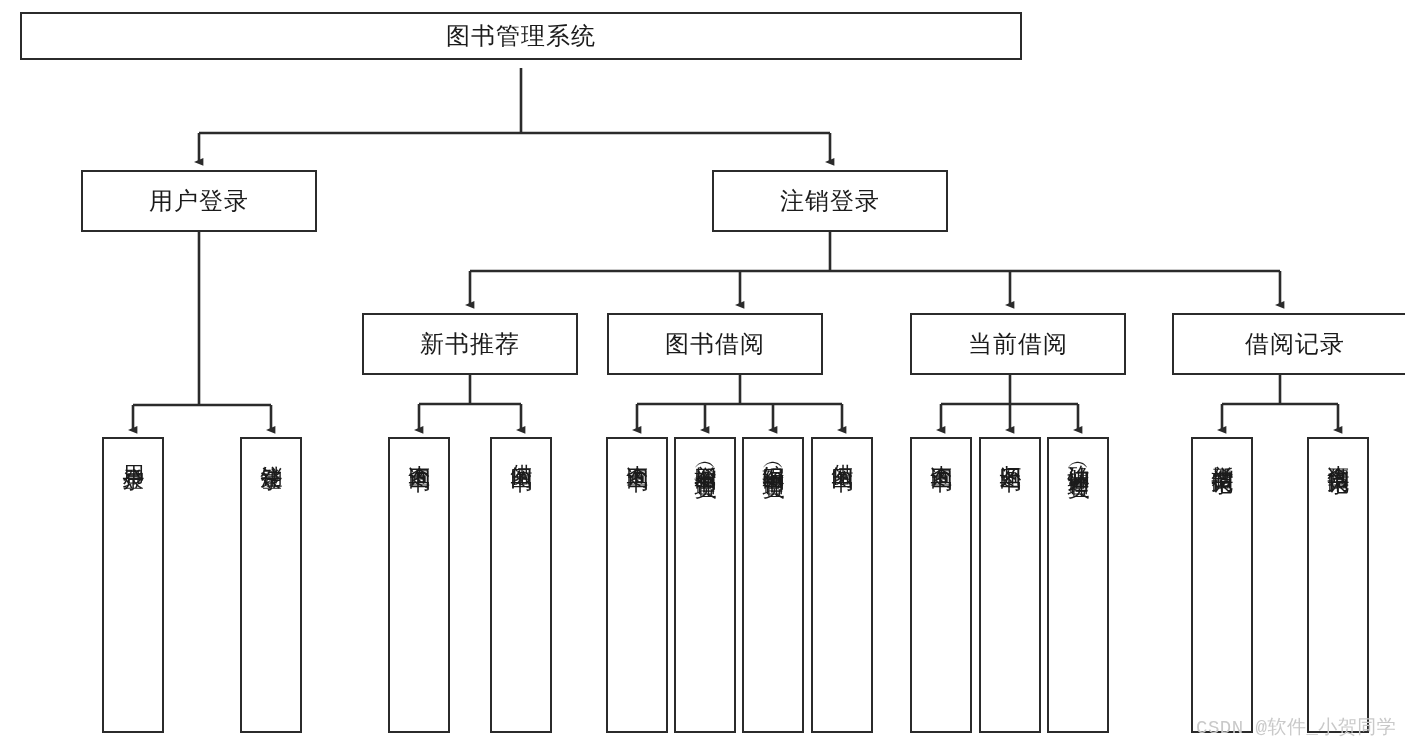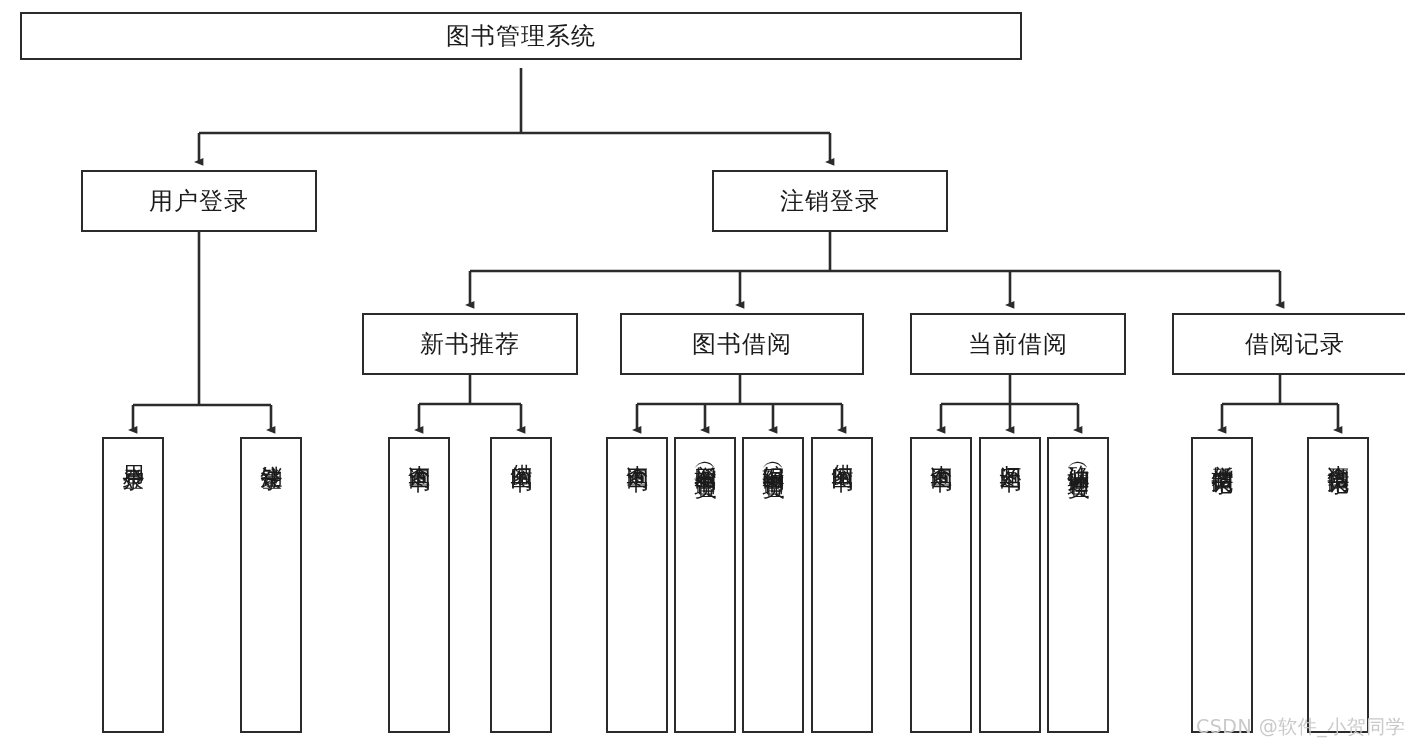--- a/index.html
+++ b/index.html
@@ -131,21 +131,21 @@
   <div class="node horizontal" style="left:81px; top:170px; width:236px; height:62px;">
     <span>用户登录</span>
   </div>
   <div class="node horizontal" style="left:712px; top:170px; width:236px; height:62px;">
     <span>注销登录</span>
   </div>
 
   <div class="node horizontal" style="left:362px; top:313px; width:216px; height:62px;text-align:center;">
     <span>新书推荐</span>
   </div>
-  <div class="node horizontal" style="left:620px; top:313px; width:244px; height:62px;">
+  <div class="node horizontal" style="left:607px; top:313px; width:216px; height:62px;">
     <span>图书借阅</span>
   </div>
   <div class="node horizontal" style="left:902px; top:313px; width:216px; height:62px;margin-left:8px;">
     <span>当前借阅</span>
   </div>
   <div class="node horizontal" style="left:1172px; top:313px; width:246px; height:62px;">
     <span>借阅记录</span>
   </div>
 
   <div class="node vertical" style="left:102px; top:437px; width:62px; height:296px;">
@@ -185,15 +185,15 @@
     <span class="vlabel">确认归还（管理员）</span>
   </div>
 
   <div class="node vertical" style="left:1191px; top:437px; width:62px; height:296px;">
     <span class="vlabel">新增借阅记录</span>
   </div>
   <div class="node vertical" style="left:1307px; top:437px; width:62px; height:296px;">
     <span class="vlabel">查询借阅记录</span>
   </div>
 
-  <div class="watermark" style="left:1196px; top:714px;">CSDN @软件_小贺同学</div>
+  <div class="watermark" style="left:1196px; top:714px;font-family:Liberation Mono, monospace;">CSDN @软件_小贺同学</div>
 
 </div>
 
 </body></html>

